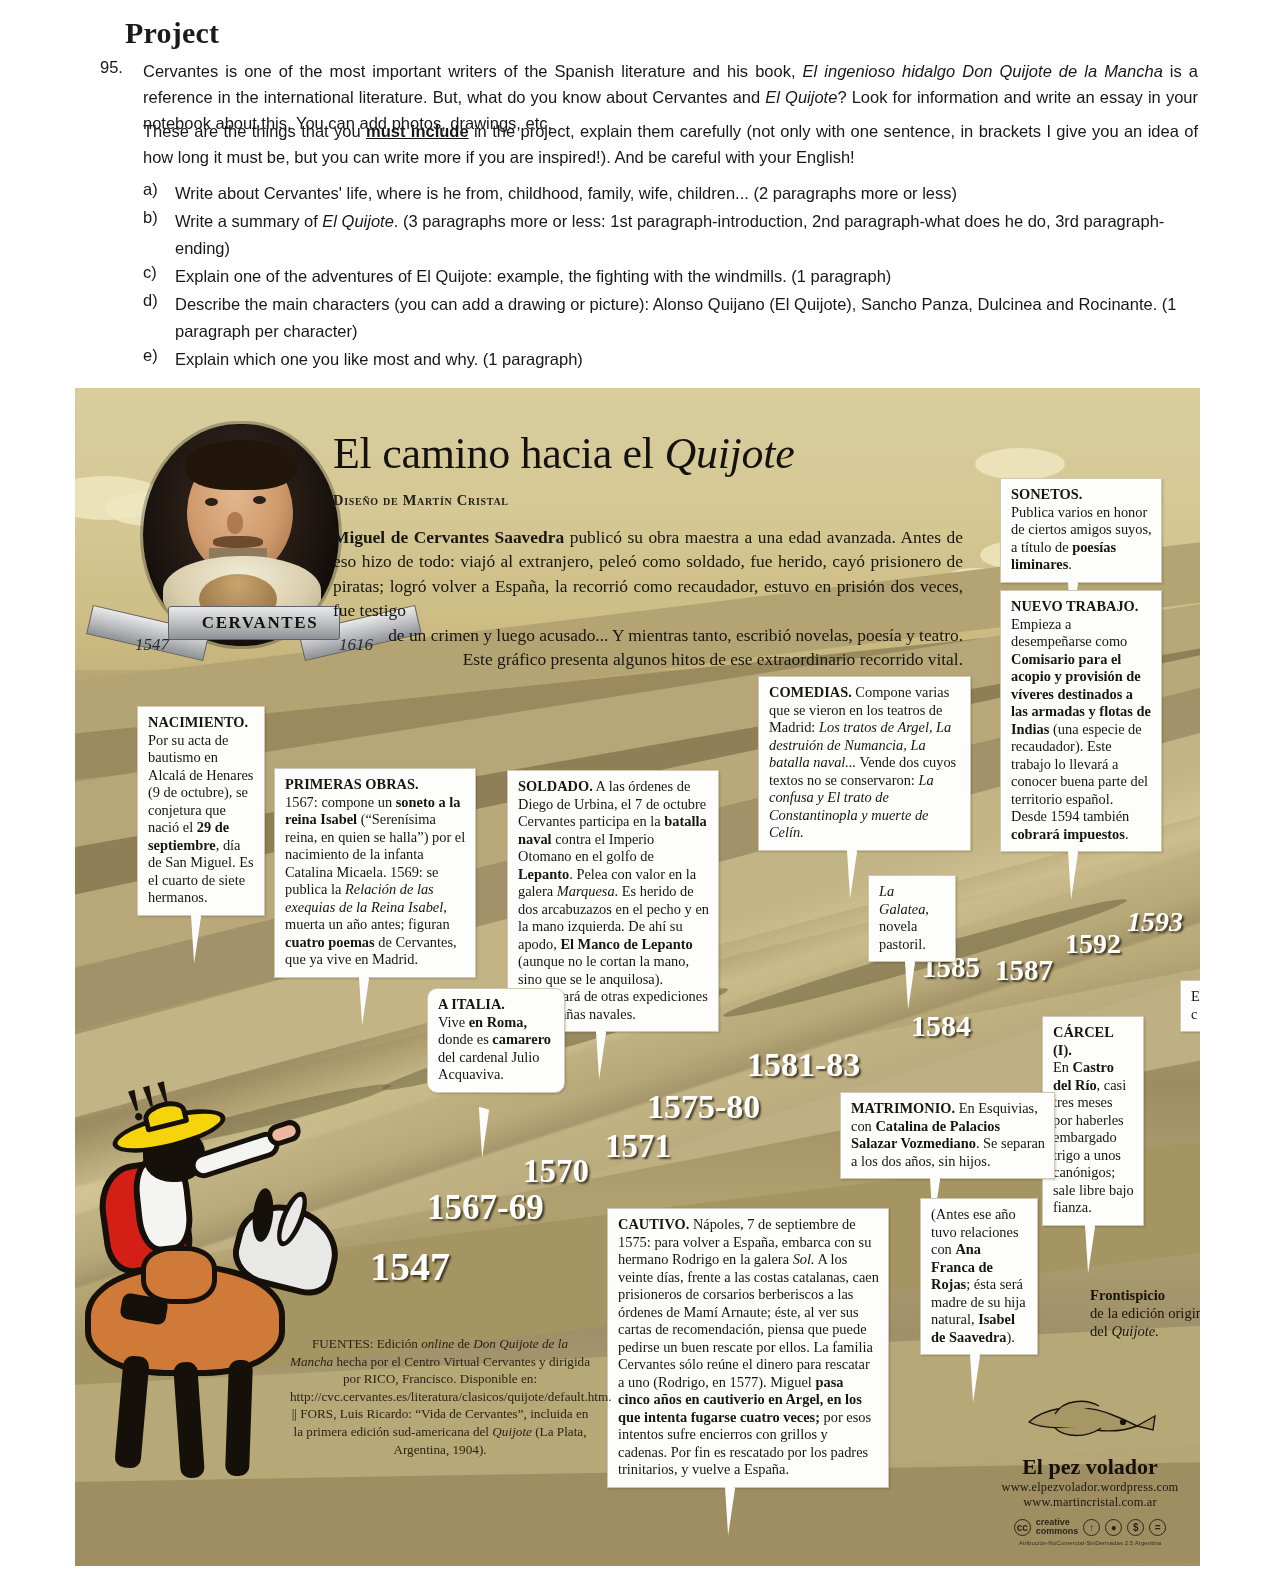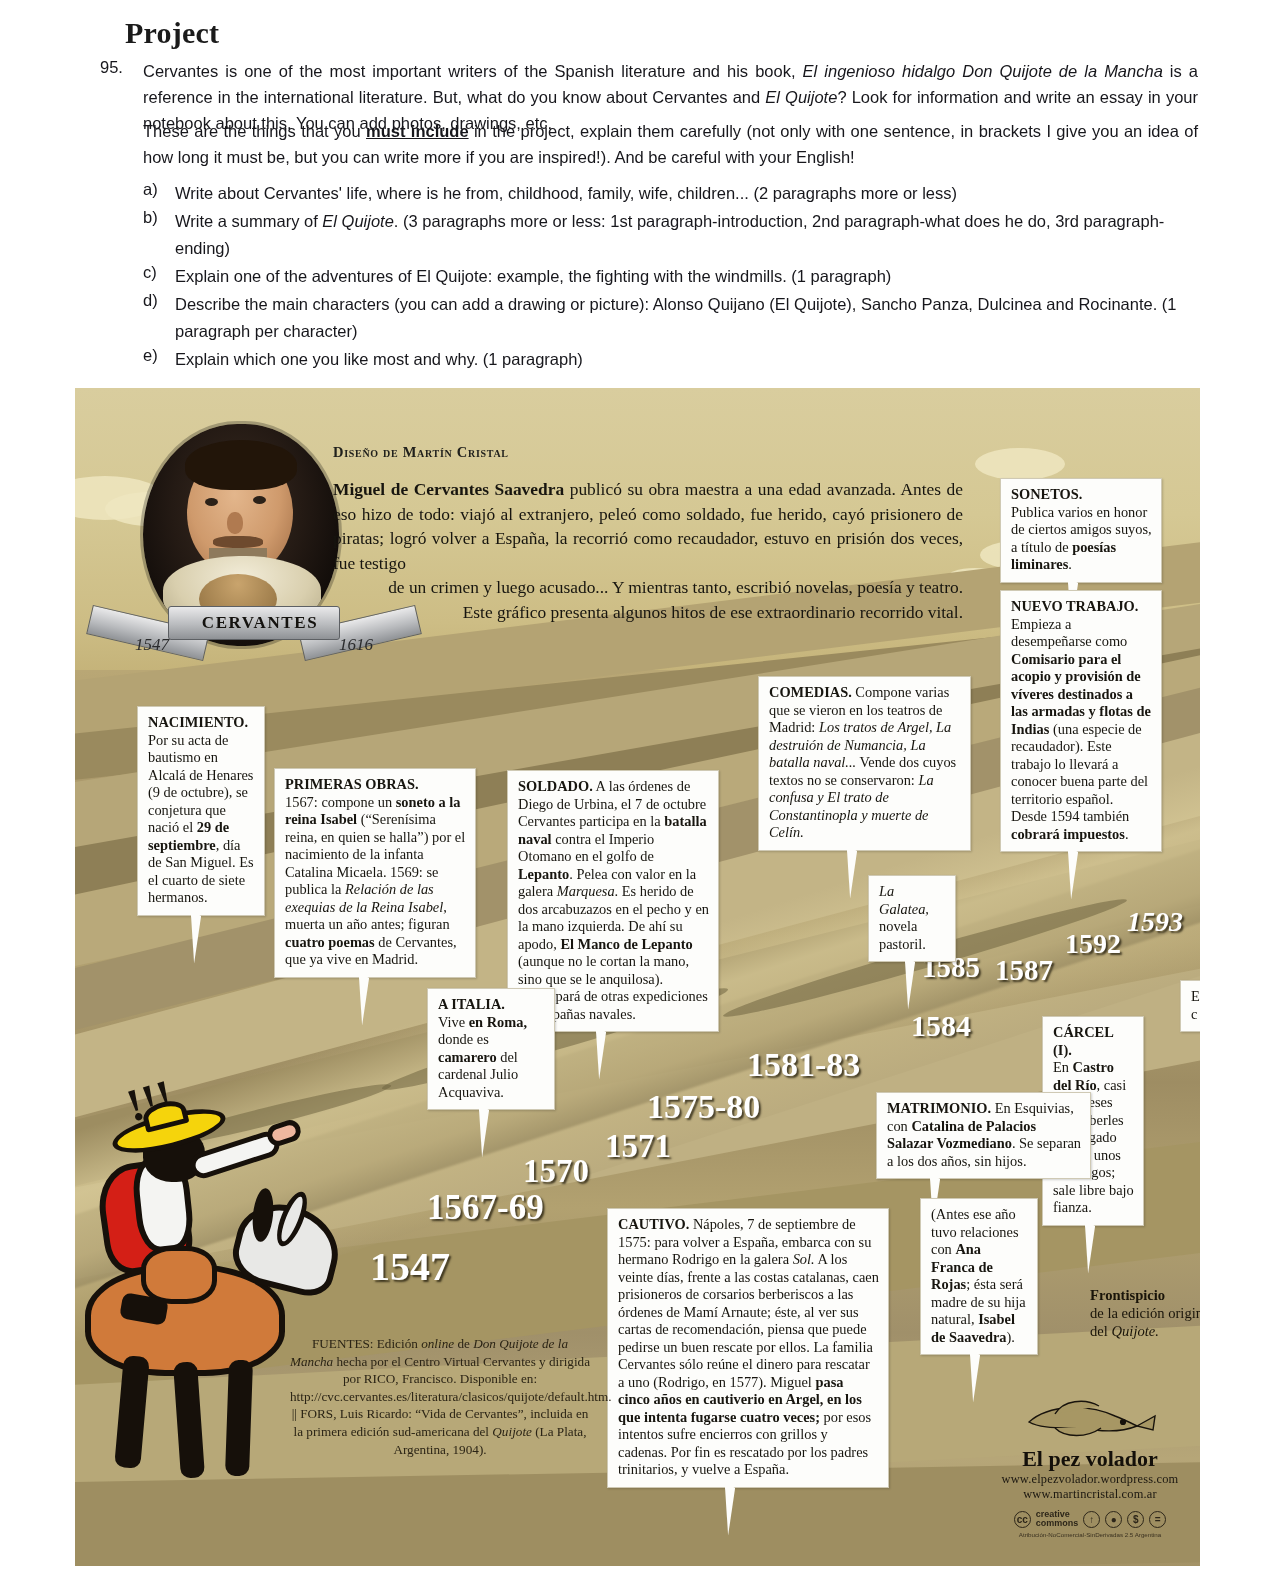--- a/index.html
+++ b/index.html
@@ -153,21 +153,21 @@
     position:absolute; left:215px; top:947px; width:300px;
     font-family:"Liberation Serif", serif;
     font-size:13.2px; line-height:17.6px; color:#2b2415; text-align:center;
   }
   #fuentes i { font-style:italic; }
 
   
   #logo { position:absolute; left:915px; top:1008px; width:200px; text-align:center; }
   #logo-name {
     font-family:"Liberation Serif", serif; font-weight:700; font-size:22px; color:#14100a;
-    margin-top:2px;
+    margin-top:10px;
   }
   .logo-url {
     font-family:"Liberation Serif", serif; font-size:12.4px; color:#1b1710; letter-spacing:.2px;
   }
   #cc-row { margin-top:8px; display:flex; align-items:center; justify-content:center; gap:5px; }
   .cc-circle {
     width:17px; height:17px; border-radius:50%; border:1.6px solid #2d2619;
     display:flex; align-items:center; justify-content:center;
     font-size:10px; font-weight:700; color:#2d2619; font-family:"Liberation Sans",sans-serif;
   }
@@ -256,20 +256,21 @@
       <div class="ribbon-band" style="left:212px; top:26px; width:120px; transform:rotate(-13deg);"></div>
       <div class="ribbon-band" id="ribbon-center">
         <span>CERVANTES</span>
       </div>
       <div class="ribbon-year" style="left:4px;">1547</div>
       <div class="ribbon-year" style="left:208px;">1616</div>
     </div>
   </div>
 
   <div id="poster-head">
+    <div id="poster-title">El camino hacia el <i>Quijote</i></div>
     <div id="poster-designer">Diseño de Martín Cristal</div>
     <div id="poster-intro"><b>Miguel de Cervantes Saavedra</b> publicó su obra maestra a una edad avanzada. Antes de eso hizo de todo: viajó al extranjero, peleó como soldado, fue herido, cayó prisionero de piratas; logró volver a España, la recorrió como recaudador, estuvo en prisión dos veces, fue testigo <span class="r">de un crimen y luego acusado... Y mientras tanto, escribió novelas, poesía y teatro.</span><span class="r">Este gráfico presenta algunos hitos de ese extraordinario recorrido vital.</span></div>
   </div>
 
   <div class="grass" style="left:300px; top:640px; width:360px; height:22px; border-radius:50%; transform:rotate(-16deg);"></div>
   <div class="grass" style="left:640px; top:560px; width:420px; height:20px; border-radius:50%; transform:rotate(-16deg);"></div>
   <div class="grass" style="left:60px; top:720px; width:260px; height:18px; border-radius:50%; transform:rotate(-14deg);"></div>
 
   <div id="quijote">
     <div class="qbang" style="left:42px; top:-4px; transform:rotate(-16deg);">!!!</div>
@@ -306,33 +307,33 @@
       <div class="year" style="left: 990px; top: 540px; font-size: 28px;">1592</div>
       <div class="year" style="left: 1052px; top: 518px; font-size: 28px; font-style: italic;">1593</div>
     </div>
   <div id="boxes-container">
       <div class="box" style="left: 62px; top: 318px; width: 128px;"><b>NACIMIENTO.</b><br>Por su acta de bautismo en Alcalá de Henares (9 de octubre), se conjetura que nació el <b>29 de septiembre</b>, día de San Miguel. Es el cuarto de siete hermanos.</div>
       <div class="wedge" style="left: 116px; top: 525.5px; width: 10px; height: 52px; transform: skewX(16deg) rotate(18deg); transform-origin: center top; clip-path: polygon(0px 0px, 100% 0px, 50% 100%);"></div>
       <div class="box" style="left: 199px; top: 380px; width: 202px;"><b>PRIMERAS OBRAS.</b><br>1567: compone un <b>soneto a la reina Isabel</b> (“Serenísima reina, en quien se halla”) por el nacimiento de la infanta Catalina Micaela. 1569: se publica la <i>Relación de las exequias de la Reina Isabel</i>, muerta un año antes; figuran <b>cuatro poemas</b> de Cervantes, que ya vive en Madrid.</div>
       <div class="wedge" style="left: 284px; top: 587.5px; width: 10px; height: 52px; transform: skewX(16deg) rotate(18deg); transform-origin: center top; clip-path: polygon(0px 0px, 100% 0px, 50% 100%);"></div>
       <div class="box" style="left: 432px; top: 382px; width: 212px;"><b>SOLDADO.</b> A las órdenes de Diego de Urbina, el 7 de octubre Cervantes participa en la <b>batalla naval</b> contra el Imperio Otomano en el golfo de <b>Lepanto</b>. Pelea con valor en la galera <i>Marquesa</i>. Es herido de dos arcabuzazos en el pecho y en la mano izquierda. De ahí su apodo, <b>El Manco de Lepanto</b> (aunque no le cortan la mano, sino que se le anquilosa). <span class="c">Participará de otras expediciones y campañas navales.</span></div>
       <div class="wedge" style="left: 521px; top: 642px; width: 10px; height: 52px; transform: skewX(16deg) rotate(18deg); transform-origin: center top; clip-path: polygon(0px 0px, 100% 0px, 50% 100%);"></div>
-      <div class="box" style="left: 352px; top: 600px; width: 128px;"><b>A ITALIA.</b><br>Vive <b>en Roma,</b> donde es <b>camarero</b> del cardenal Julio Acquaviva.</div>
+      <div class="box" style="left: 352px; top: 600px; width: 138px; border-radius: 10px;"><b>A ITALIA.</b><br>Vive <b>en Roma,</b> donde es <b>camarero</b> del cardenal Julio Acquaviva.</div>
       <div class="wedge" style="left: 404px; top: 720px; width: 10px; height: 52px; transform: skewX(16deg) rotate(18deg); transform-origin: center top; clip-path: polygon(0px 0px, 100% 0px, 50% 100%);"></div>
       <div class="box" style="left: 683px; top: 288px; width: 213px;"><b>COMEDIAS.</b> Compone varias que se vieron en los teatros de Madrid: <i>Los tratos de Argel, La destruión de Numancia, La batalla naval...</i> Vende dos cuyos textos no se conservaron: <i>La confusa y El trato de Constantinopla y muerte de Celín.</i></div>
       <div class="wedge" style="left: 772px; top: 460.5px; width: 10px; height: 52px; transform: skewX(16deg) rotate(18deg); transform-origin: center top; clip-path: polygon(0px 0px, 100% 0px, 50% 100%);"></div>
       <div class="box" style="left: 925px; top: 90px; width: 162px;"><b>SONETOS.</b><br>Publica varios en honor de ciertos amigos suyos, a título de <b>poesías liminares</b>.</div>
       <div class="wedge" style="left: 993px; top: 192.5px; width: 10px; height: 52px; transform: skewX(16deg) rotate(18deg); transform-origin: center top; clip-path: polygon(0px 0px, 100% 0px, 50% 100%);"></div>
       <div class="box" style="left: 925px; top: 202px; width: 162px;"><b>NUEVO TRABAJO.</b><br>Empieza a desempeñarse como <b>Comisario para el acopio y provisión de víveres destinados a las armadas y flotas de Indias</b> (una especie de recaudador). Este trabajo lo llevará a conocer buena parte del territorio español. Desde 1594 también <b>cobrará impuestos</b>.</div>
       <div class="wedge" style="left: 993px; top: 462px; width: 10px; height: 52px; transform: skewX(16deg) rotate(18deg); transform-origin: center top; clip-path: polygon(0px 0px, 100% 0px, 50% 100%);"></div>
       <div class="box" style="left: 793px; top: 487px; width: 88px;"><i>La Galatea,</i><br>novela<br>pastoril.</div>
       <div class="wedge" style="left: 830px; top: 572px; width: 10px; height: 52px; transform: skewX(16deg) rotate(18deg); transform-origin: center top; clip-path: polygon(0px 0px, 100% 0px, 50% 100%);"></div>
       <div class="box" style="left: 967px; top: 628px; width: 102px;"><b>CÁRCEL (I).</b><br>En <b>Castro del Río</b>, casi tres meses por haberles embargado trigo a unos canónigos; sale libre bajo fianza.</div>
       <div class="wedge" style="left: 1010px; top: 835.5px; width: 10px; height: 52px; transform: skewX(16deg) rotate(18deg); transform-origin: center top; clip-path: polygon(0px 0px, 100% 0px, 50% 100%);"></div>
-      <div class="box" style="left: 765px; top: 704px; width: 215px; margin-left: 36px;"><b>MATRIMONIO.</b> En Esquivias, con <b>Catalina de Palacios Salazar Vozmediano</b>. Se separan a los dos años, sin hijos.</div>
+      <div class="box" style="left: 765px; top: 704px; width: 215px;"><b>MATRIMONIO.</b> En Esquivias, con <b>Catalina de Palacios Salazar Vozmediano</b>. Se separan a los dos años, sin hijos.</div>
       <div class="wedge" style="left: 855px; top: 789px; width: 10px; height: 52px; transform: skewX(16deg) rotate(18deg); transform-origin: center top; clip-path: polygon(0px 0px, 100% 0px, 50% 100%);"></div>
       <div class="box" style="left: 532px; top: 820px; width: 282px;"><b>CAUTIVO.</b> Nápoles, 7 de septiembre de 1575: para volver a España, embarca con su hermano Rodrigo en la galera <i>Sol.</i> A los veinte días, frente a las costas catalanas, caen prisioneros de corsarios berberiscos a las órdenes de Mamí Arnaute; éste, al ver sus cartas de recomendación, piensa que puede pedirse un buen rescate por ellos. La familia Cervantes sólo reúne el dinero para rescatar a uno (Rodrigo, en 1577). Miguel <b>pasa cinco años en cautiverio en Argel, en los que intenta fugarse cuatro veces;</b> por esos intentos sufre encierros con grillos y cadenas. Por fin es rescatado por los padres trinitarios, y vuelve a España.</div>
       <div class="wedge" style="left: 650px; top: 1097.5px; width: 10px; height: 52px; transform: skewX(16deg) rotate(18deg); transform-origin: center top; clip-path: polygon(0px 0px, 100% 0px, 50% 100%);"></div>
       <div class="box" style="left: 845px; top: 810px; width: 118px; font-family: Liberation Serif, serif;">(Antes ese año tuvo relaciones con <b>Ana Franca de Rojas</b>; ésta será madre de su hija natural, <b>Isabel de Saavedra</b>).</div>
       <div class="wedge" style="left: 895px; top: 965px; width: 10px; height: 52px; transform: skewX(16deg) rotate(18deg); transform-origin: center top; clip-path: polygon(0px 0px, 100% 0px, 50% 100%);"></div>
       <div class="box" style="left: 1105px; top: 592px; width: 48px;">E<br>c</div>
     </div>
 
   <div id="fuentes">FUENTES: Edición <i>online</i> de <i>Don Quijote de la Mancha</i> hecha por el Centro Virtual Cervantes y dirigida por RICO, Francisco. Disponible en: http://cvc.cervantes.es/literatura/clasicos/quijote/default.htm. || FORS, Luis Ricardo: “Vida de Cervantes”, incluida en la primera edición sud-americana del <i>Quijote</i> (La Plata, Argentina, 1904).</div>
 

